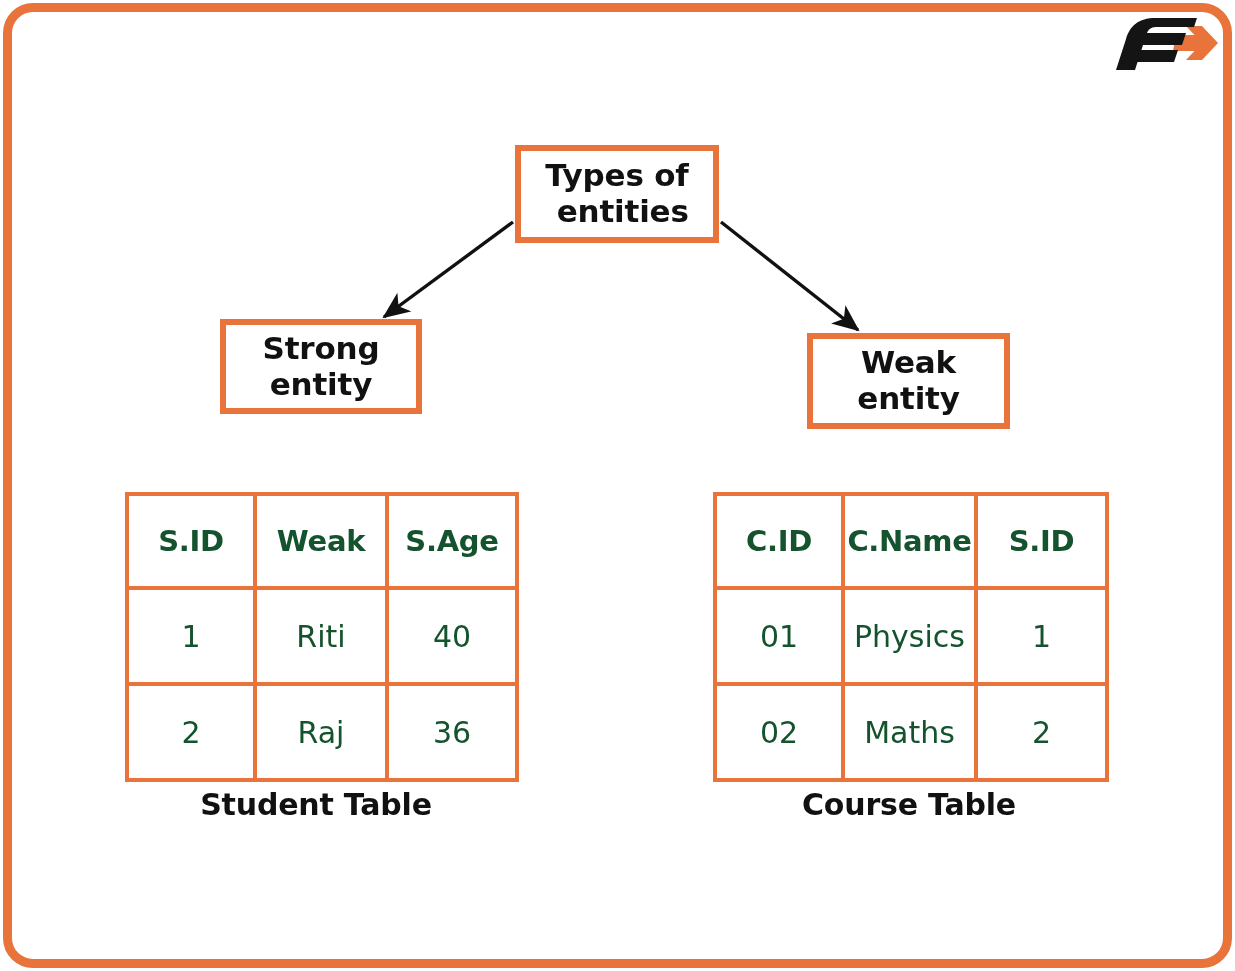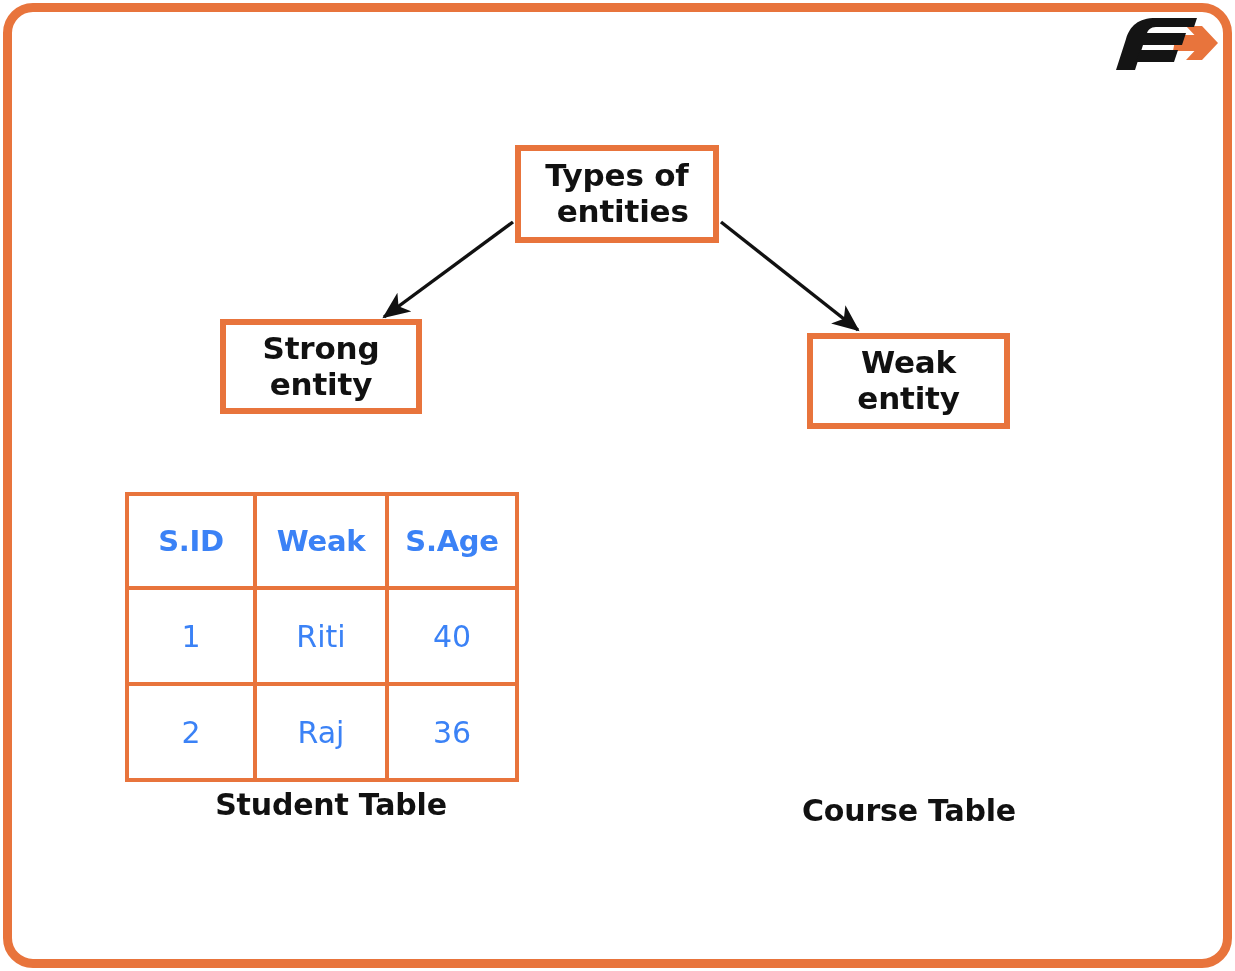--- a/index.html
+++ b/index.html
@@ -97,21 +97,21 @@
 
   table.ent {
     border-collapse: collapse;
     background: #ffffff;
     table-layout: fixed;
   }
   table.ent td, table.ent th {
     border: 4px solid #e8743c;
     text-align: center;
     vertical-align: middle;
-    color: #3b82f6;
+    color: #14532d;
     padding: 0;
   }
   table.ent th {
     height: 90px;
     font-weight: bold;
     font-size: 29px;
     letter-spacing: -0.3px;
   }
   table.ent td {
     height: 92px;
@@ -129,22 +129,22 @@
 
   .caption {
     position: absolute;
     text-align: center;
     font-weight: bold;
     font-size: 30px;
     color: #111111;
     letter-spacing: -0.2px;
     white-space: nowrap;
   }
-  #cap-student { left: 136px; top: 787px; width: 390px; }
-  #cap-course  { left: 713px; top: 787px; width: 392px; margin-top: 6px; }
+  #cap-student { left: 121px; top: 787px; width: 390px; }
+  #cap-course  { left: 713px; top: 787px; width: 392px; }
 </style>
 </head>
 <body>
 
 <div id="canvas">
 
   <div class="frame"></div>
 
   <div class="logo">
     <svg viewBox="0 0 104 62" width="104" height="62" aria-hidden="true">
@@ -203,15 +203,43 @@
         <tr>
           <td>2</td>
           <td>Raj</td>
           <td>36</td>
         </tr>
       </tbody>
     </table>
   </div>
   <div class="caption" id="cap-student">Student Table</div>
 
+  <div class="tbl-wrap" id="tbl-course">
+    <table class="ent">
+      <colgroup>
+          <col class="c0">
+          <col class="c1">
+          <col class="c2">
+        </colgroup>
+      <thead>
+        <tr>
+          <th>C.ID</th>
+          <th>C.Name</th>
+          <th>S.ID</th>
+        </tr>
+      </thead>
+      <tbody>
+        <tr>
+          <td>01</td>
+          <td>Physics</td>
+          <td>1</td>
+        </tr>
+        <tr>
+          <td>02</td>
+          <td>Maths</td>
+          <td>2</td>
+        </tr>
+      </tbody>
+    </table>
+  </div>
   <div class="caption" id="cap-course">Course Table</div>
 
 </div>
 
 </body></html>

